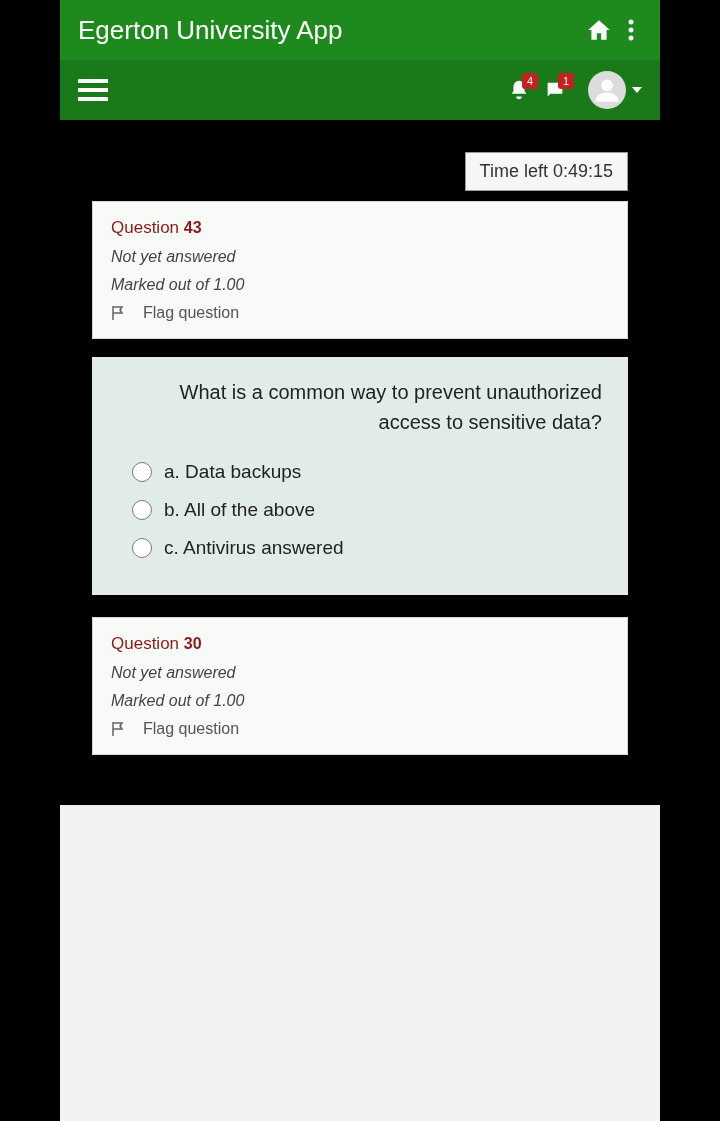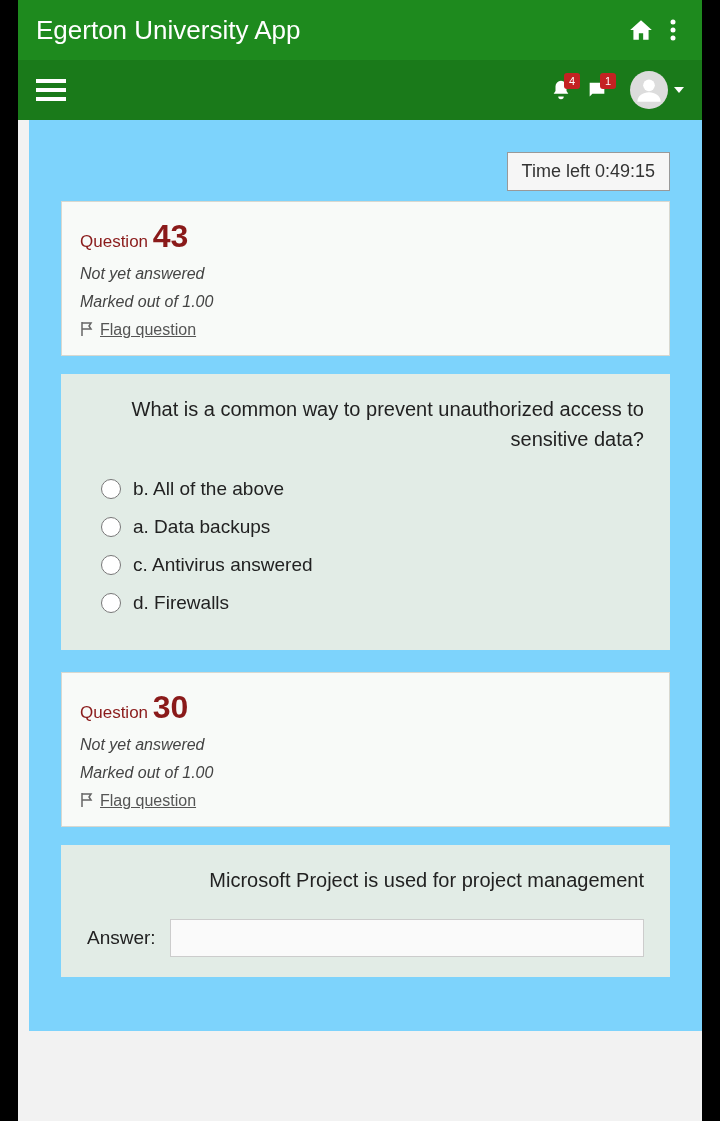--- a/index.html
+++ b/index.html
@@ -1,37 +1,37 @@
 <!DOCTYPE html>
 <html><head>
 <meta charset="utf-8">
 <style>
   * { box-sizing: border-box; margin: 0; padding: 0; }
   html, body { width: 720px; height: 1121px; font-family: Arial, Helvetica, sans-serif; }
   body { background: #000; display: flex; justify-content: center; }
-  .phone { width: 684px; height: 1121px; background: #f2f2f2; position: relative; overflow: hidden; }
+  .phone { width: 600px; height: 1121px; background: #f2f2f2; position: relative; overflow: hidden; }
   .topbar { background: #1e8a1e; height: 60px; display: flex; align-items: center; padding: 0 18px; color: #fff; }
   .topbar .title { flex: 1; font-size: 26px; font-weight: 400; }
   .topbar .home, .topbar .kebab { color: #fff; padding: 0 8px; }
   .subbar { background: #1a7a1a; height: 60px; display: flex; align-items: center; padding: 0 18px; }
   .hamburger { display: flex; flex-direction: column; gap: 5px; cursor: pointer; }
   .hamburger span { display: block; width: 30px; height: 4px; background: #fff; }
   .subbar-spacer { flex: 1; }
   .notif { position: relative; color: #fff; margin-right: 14px; }
   .notif .badge { position: absolute; top: -6px; right: -8px; background: #c42222; color: #fff; font-size: 11px; width: 16px; height: 16px; border-radius: 3px; display: flex; align-items: center; justify-content: center; }
   .avatar { width: 38px; height: 38px; background: #dcdcdc; border-radius: 50%; margin-left: 8px; display: flex; align-items: center; justify-content: center; }
   .caret-down { width: 0; height: 0; border-left: 5px solid transparent; border-right: 5px solid transparent; border-top: 6px solid #fff; margin-left: 6px; }
-  .content { background: #7dd3fc; padding: 32px; margin-left: 11px; }
+  .content { background: #000000; padding: 32px; }
   .timebox { float: right; border: 1px solid #999; background: #f6f6f6; padding: 8px 14px; font-size: 18px; color: #333; margin-bottom: 10px; }
   .clearfix::after { content: ""; display: table; clear: both; }
   .card { background: #f8faf8; border: 1px solid #d8d8d0; padding: 16px 18px; margin-bottom: 18px; }
   .qhead { color: #8a1a1a; font-size: 17px; margin-bottom: 10px; }
-  .qhead .num { font-size: 32px; font-weight: bold; }
+  .qhead .num { font-size: 16px; font-weight: bold; }
   .meta { color: #444; font-size: 16px; margin-bottom: 10px; font-style: italic; }
-  .flag { color: #555; font-size: 16px; display: flex; gap: 6px; cursor: pointer; text-decoration: underline; }
+  .flag { color: #555; font-size: 16px; display: flex; align-items: center; gap: 18px; cursor: pointer; }
   .qbody { background: #e2ece6; padding: 20px 26px; margin-bottom: 22px; }
   .qtext { font-size: 20px; color: #222; line-height: 1.5; margin-bottom: 24px; text-align: right; }
   .opt { display: flex; align-items: center; gap: 12px; margin: 16px 0 16px 14px; font-size: 19px; color: #222; }
   .opt input[type=radio] { width: 20px; height: 20px; }
   .answer-row { display: flex; align-items: center; gap: 14px; margin-top: 20px; font-size: 19px; color: #222; }
   .answer-row input[type=text] { flex: 1; height: 38px; border: 1px solid #ccc; background: #fafafa; padding: 0 8px; font-size: 18px; }
   svg { display: block; }
 </style>
 </head>
 <body>
@@ -99,53 +99,42 @@
             <path d="M2 1v14M2 2h9l-2 3 2 3H2"></path>
           </svg>
         <span>Flag question</span>
       </div>
     </div>
 
     <div class="qbody">
       <div class="qtext">What is a common way to prevent unauthorized access to sensitive data?</div>
       <label class="opt">
         <input type="radio" name="q43" style="">
+        <span>a. Data backups</span>
+      </label>
+      <label class="opt">
+        <input type="radio" name="q43" style="">
         <span>b. All of the above</span>
       </label>
       <label class="opt">
         <input type="radio" name="q43" style="">
-        <span>a. Data backups</span>
-      </label>
-      <label class="opt">
-        <input type="radio" name="q43" style="">
         <span>c. Antivirus answered</span>
-      </label>
-      <label class="opt">
-        <input type="radio" name="q43" style="">
-        <span>d. Firewalls</span>
       </label>
     </div>
 
     <div class="card">
       <div class="qhead">
         <span>Question</span>
         <span class="num">30</span>
       </div>
       <div class="meta">Not yet answered</div>
       <div class="meta">Marked out of 1.00</div>
       <div class="flag">
         <svg width="14" height="16" viewBox="0 0 14 16" fill="none" stroke="#666" stroke-width="1.5">
             <path d="M2 1v14M2 2h9l-2 3 2 3H2"></path>
           </svg>
         <span>Flag question</span>
       </div>
     </div>
 
-    <div class="qbody">
-      <div class="qtext">Microsoft Project is used for project management</div>
-      <div class="answer-row">
-        <span>Answer:</span>
-        <input type="text" style="">
-      </div>
-    </div>
 
   </div>
 </div>
 
 </body></html>

